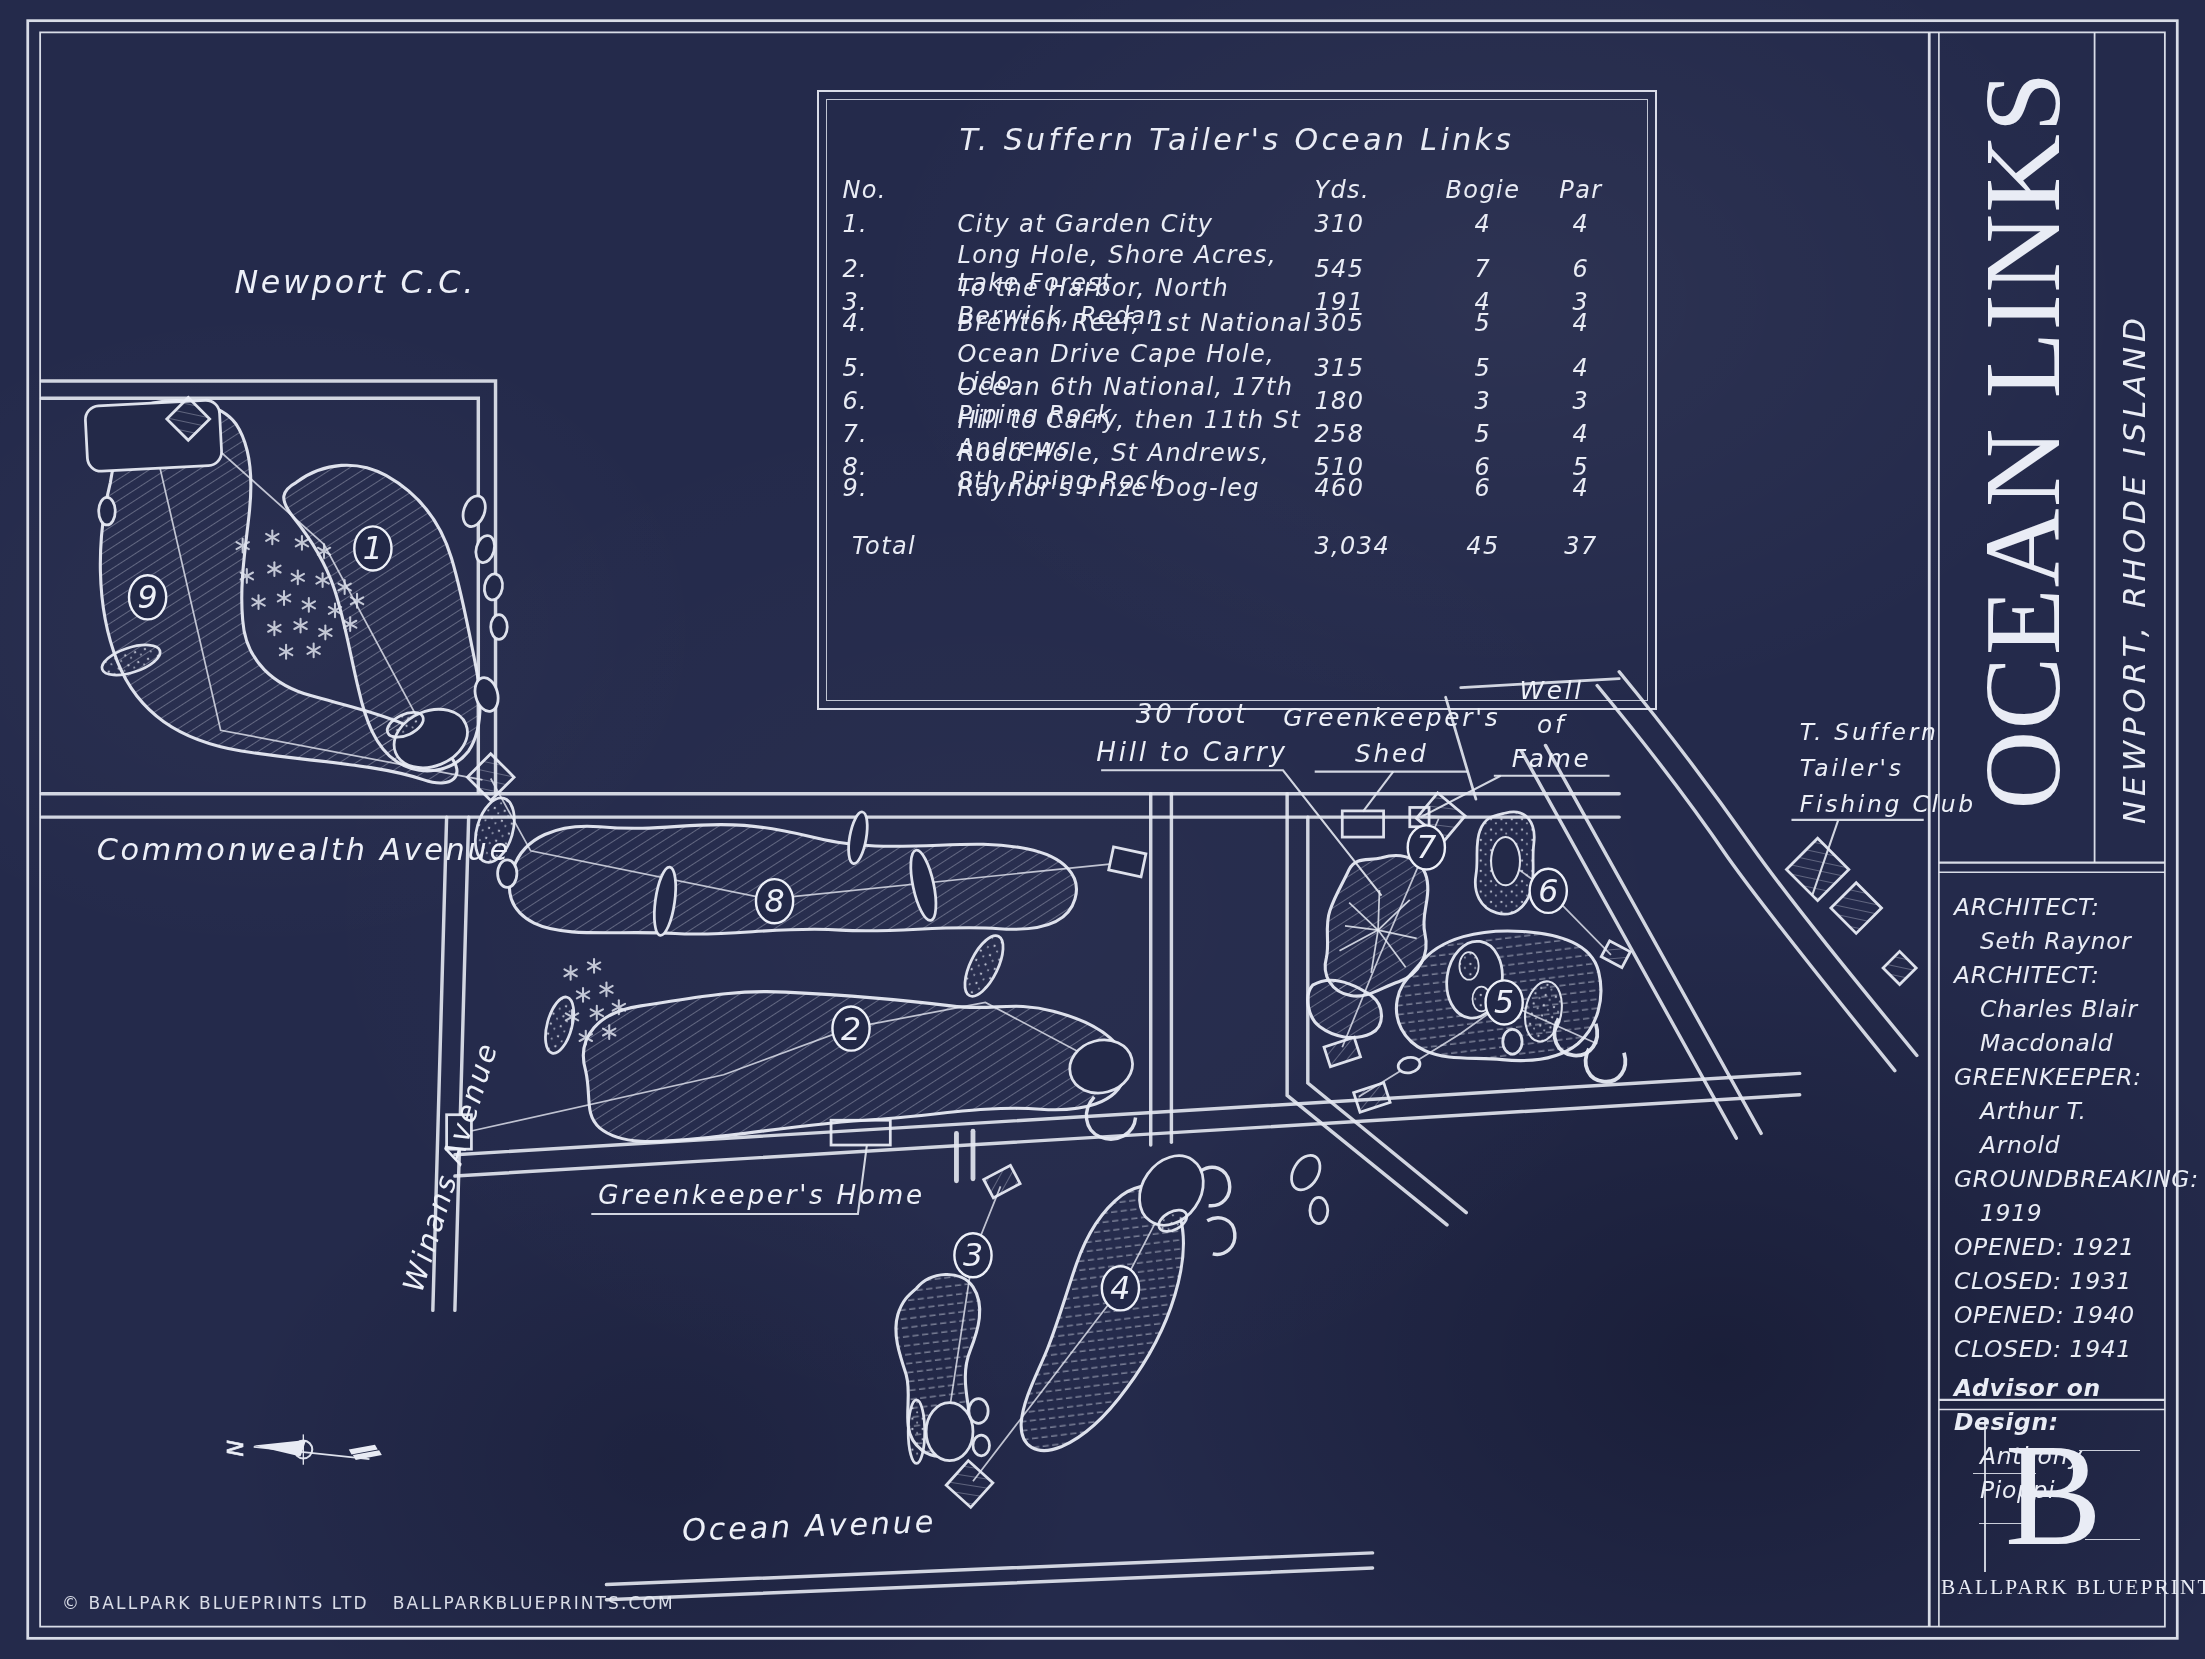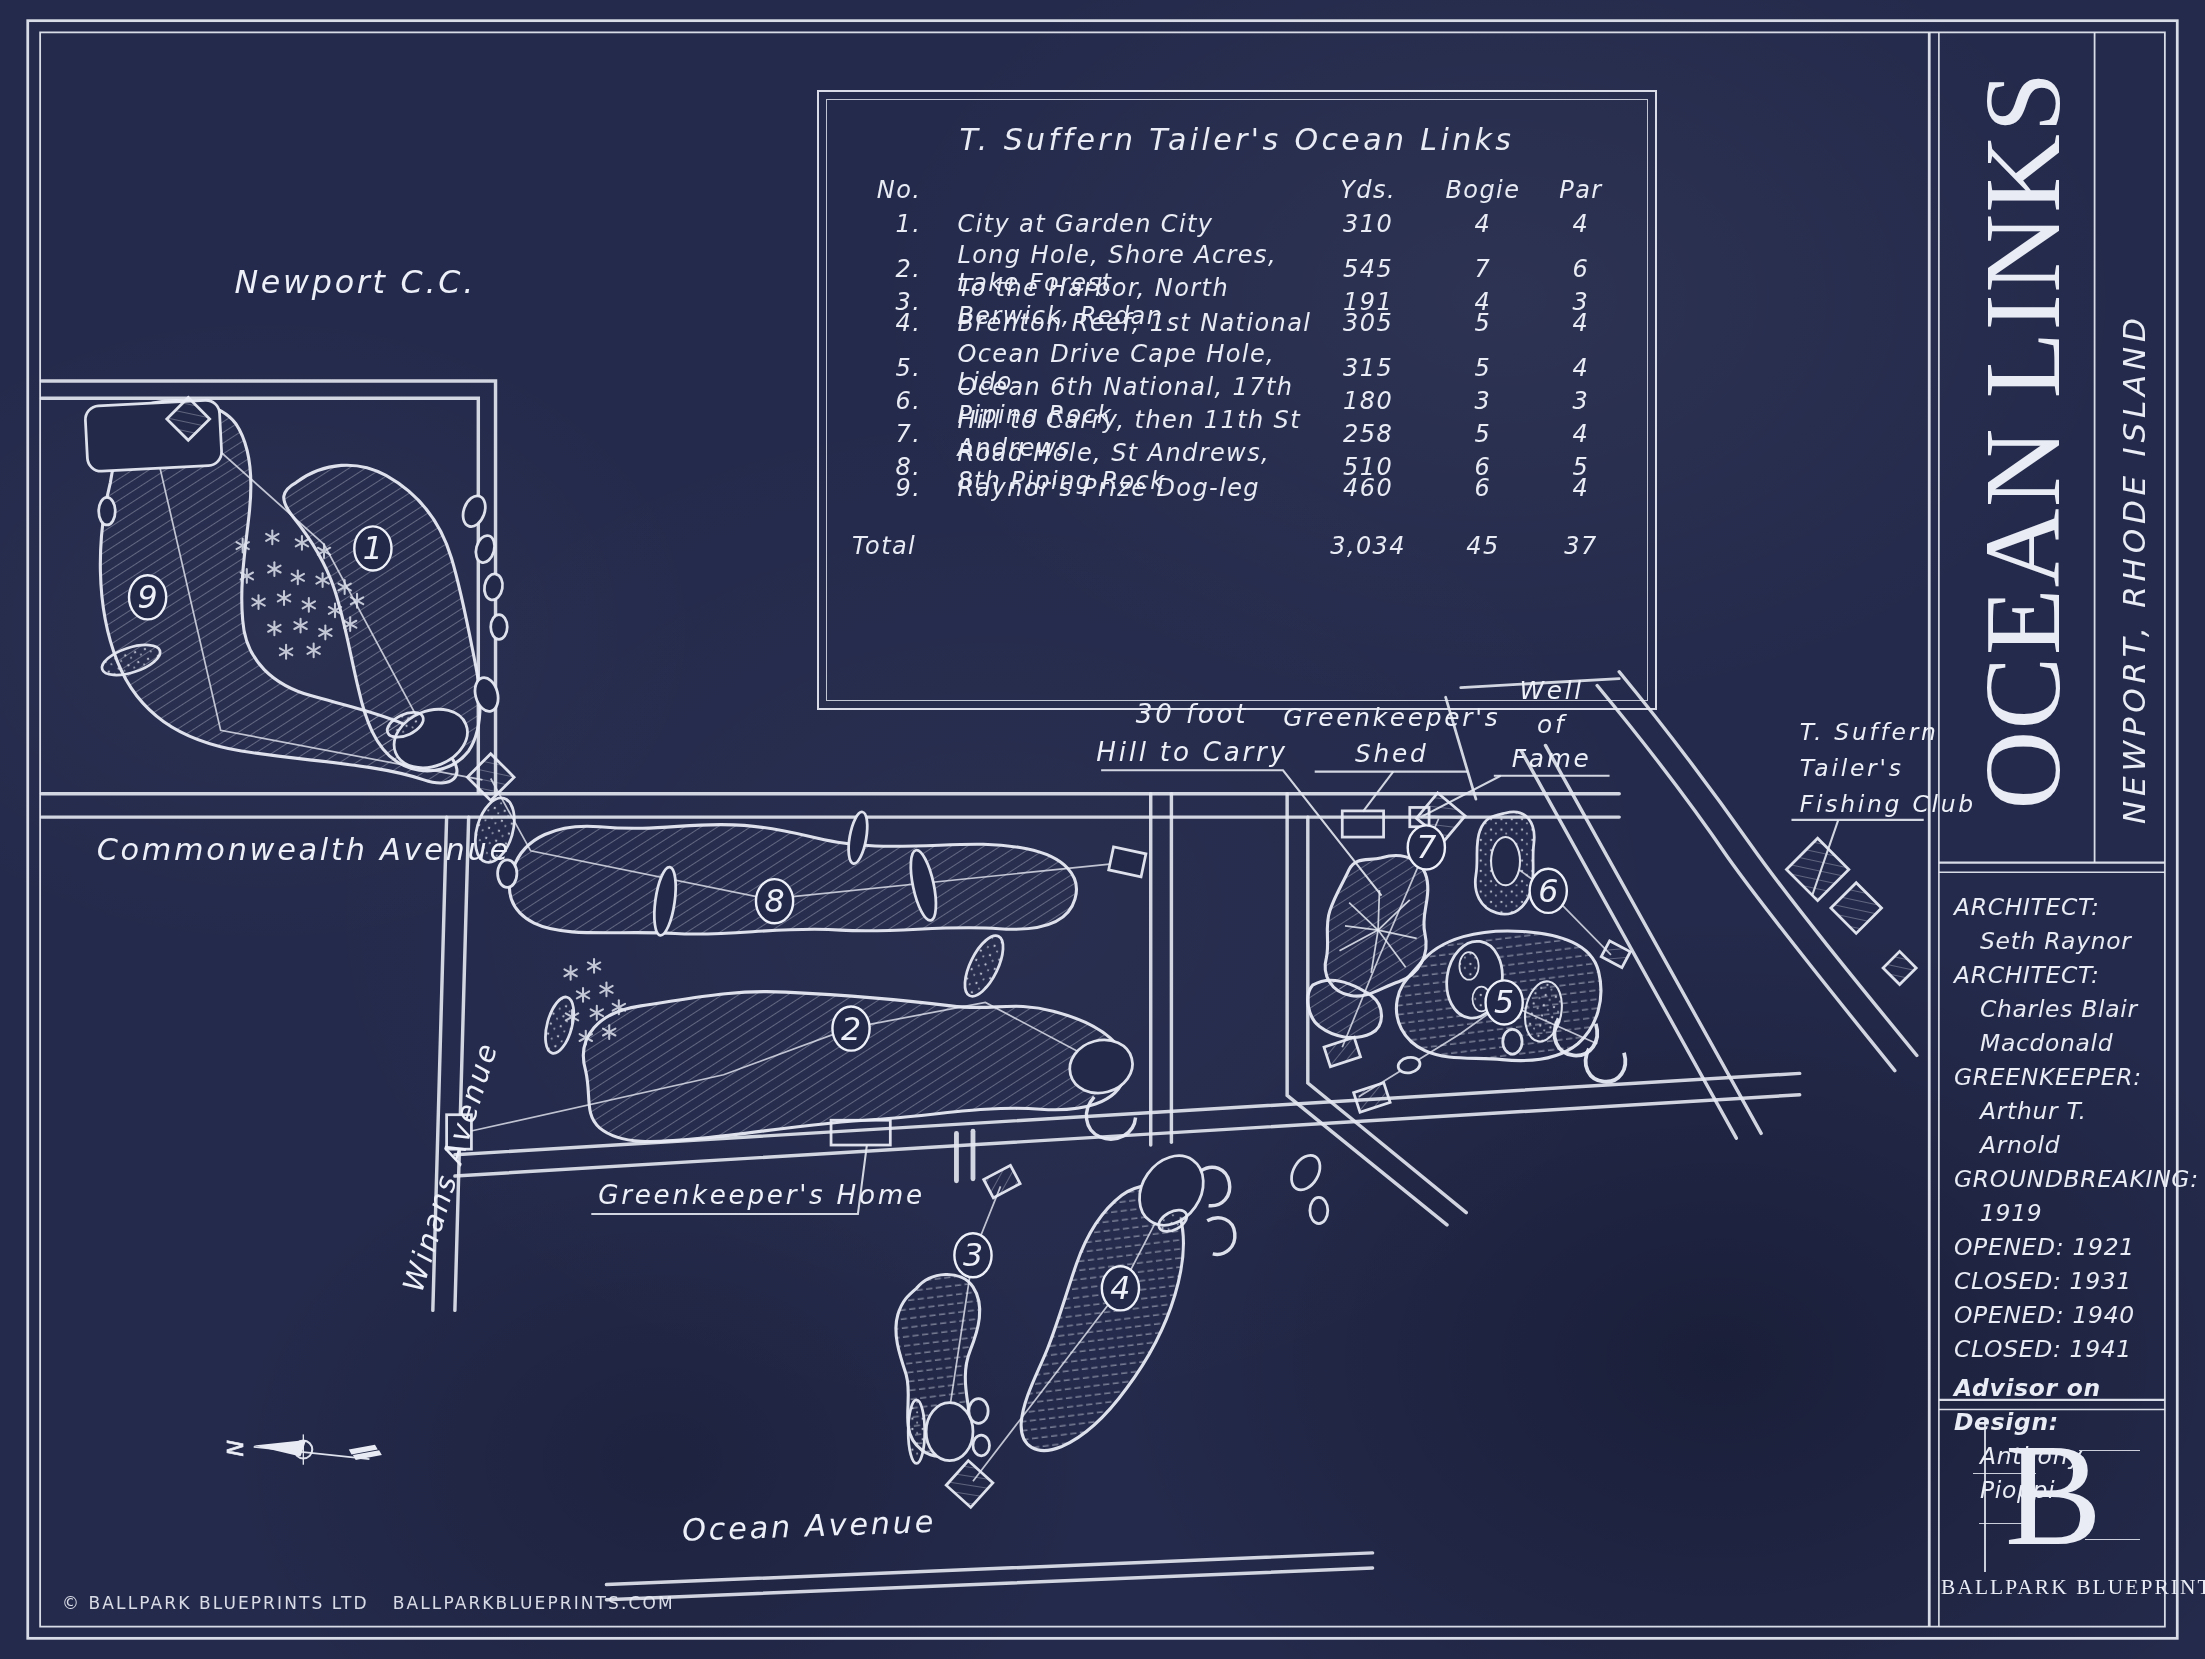--- a/index.html
+++ b/index.html
@@ -19,23 +19,23 @@
   svg text{font-family:"DejaVu Sans", sans-serif;}
   .mlabel{font-style:italic;fill:#edf0f8;letter-spacing:4px;}
   .holenum{font-style:italic;fill:#edf0f8;}
 
   
   .scorecard{left:817px;top:90px;width:840px;height:620px;border:2.8px solid rgba(233,236,245,.92);box-sizing:border-box;}
   .sc-inner{position:absolute;inset:6.9px;border:1.4px solid rgba(233,236,245,.8);}
   .sc-title{margin:30px 0 16.5px;text-align:center;font-size:30px;font-style:italic;letter-spacing:3.4px;}
   .sc-head,.sc-row,.sc-total{display:grid;grid-template-columns:83px 1fr 117px 103px 93px;padding:0 27.6px 0 23.4px;height:33px;align-items:center;font-size:24px;font-style:italic;letter-spacing:1.4px;}
   .sc-head{margin-bottom:1.4px;}
-  .c-no{text-align:right;padding-right:4.1px;}
+  .c-no{padding-right:4.1px;}
   .c-name{padding-left:32px;}
-  .c-yds{text-align:center;padding-right:9.6px;font-style:italic;}
+  .c-yds{text-align:left;padding-right:9.6px;font-style:italic;}
   .c-bogie,.c-par{text-align:center;}
   .sc-total{margin-top:22px;height:39px;}
   .sc-total .c-label{grid-column:1 / span 2;padding-left:9.6px;}
 
   
   .vside{transform-origin:0 0;transform:rotate(-90deg);}
   .side-title{left:1952px;top:846px;width:812px;height:142px;line-height:142px;text-align:center;
     font-family:"Liberation Serif", serif;font-size:109px;letter-spacing:1.4px;white-space:nowrap;}
   .side-sub{left:2105px;top:824px;width:442px;height:58px;line-height:58px;text-align:center;
     font-size:31px;font-style:italic;letter-spacing:4.8px;white-space:nowrap;}

